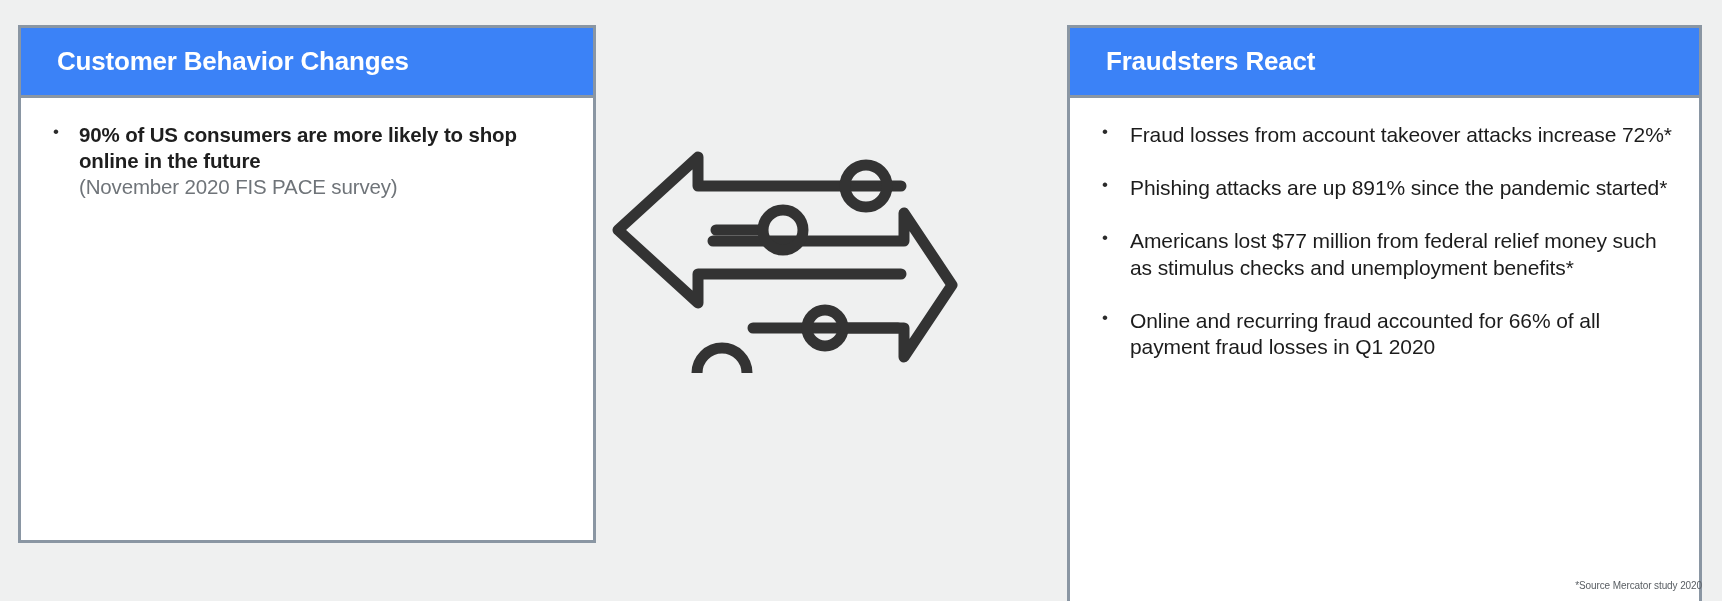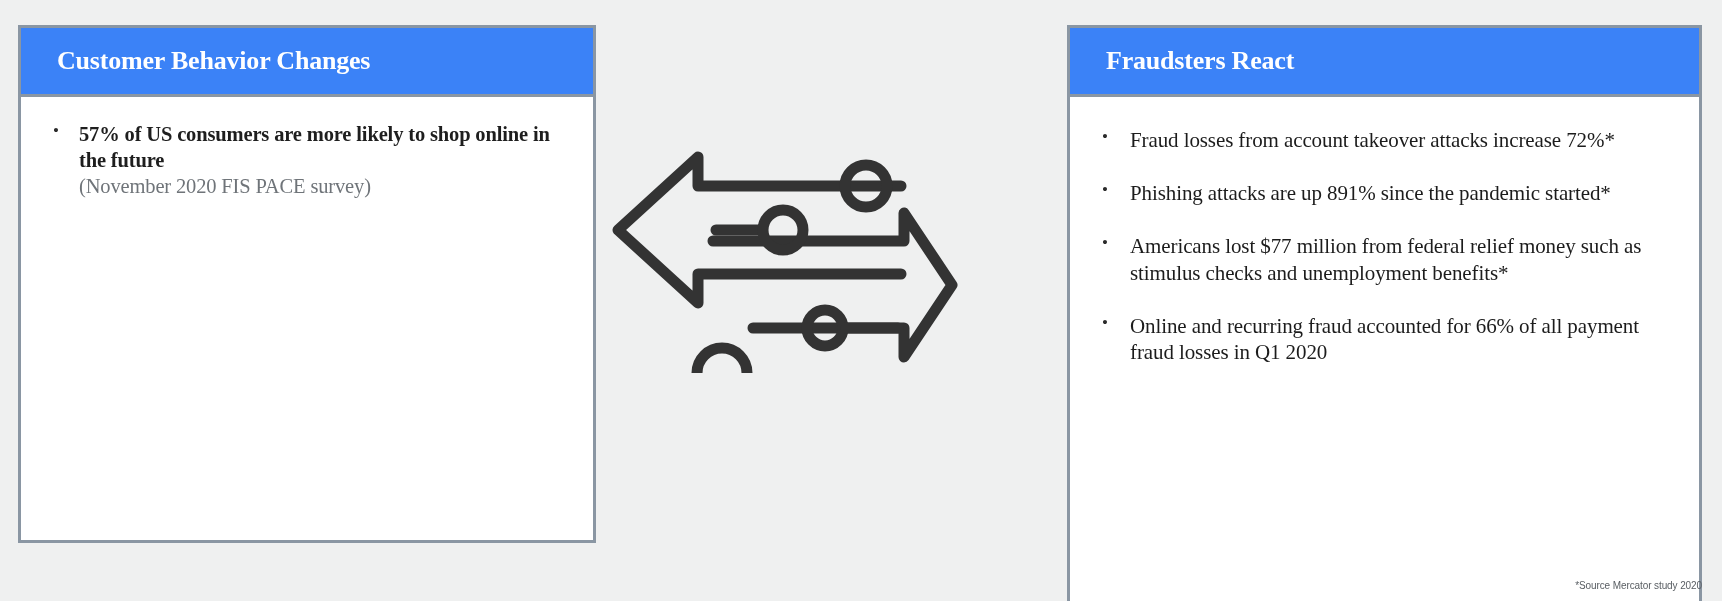--- a/index.html
+++ b/index.html
@@ -11,21 +11,20 @@
     overflow:hidden;
     -webkit-font-smoothing:antialiased;
   }
   .card {
     position:absolute;
     background:#ffffff;
     border:3px solid #8a96a3;
     box-sizing:border-box;
     display:flex;
     flex-direction:column;
-    font-family:Liberation Serif, serif;
   }
   #card-left  { left:18px;   top:25px; width:578px; height:518px; }
   #card-right { left:1067px; top:25px; width:635px; height:598px; }
 
   .card-header {
     background:#3b82f7;
     color:#ffffff;
     font-size:26px;
     font-weight:bold;
     letter-spacing:-0.2px;
@@ -70,21 +69,21 @@
   }
   #card-left .cite.block { display:block; }
 
   
   #card-right .main {
     font-size:21px;
     font-weight:normal;
     color:#1c1c1c;
     letter-spacing:-0.1px;
   }
-  #card-right ul.bullets > li { margin-bottom:26px; padding-left:34px;margin-top:6px; }
+  #card-right ul.bullets > li { margin-bottom:26px; padding-left:34px; }
   #card-right ul.bullets > li:last-child { margin-bottom:0; }
 
   
   #transfer-icon {
     position:absolute;
     left:606px; top:138px;
     width:354px; height:235px;
   }
 
   
@@ -100,21 +99,21 @@
 <body>
 
 <div class="card" id="card-left">
   <div class="card-header">Customer Behavior Changes</div>
   <div class="card-body">
     <ul class="bullets">
 
 
 
       <li>
-        <span class="main">57% of US consumers are more likely to shop online in the future</span>
+        <span class="main">90% of US consumers are more likely to shop online in the future</span>
         <span class="cite block">(November 2020 FIS PACE survey)</span>
       </li>
 
     </ul>
   </div>
 </div>
 
 <div id="transfer-icon">
   <svg viewBox="0 0 354 235" width="354" height="235" fill="none" stroke="#333333" stroke-width="11" stroke-linecap="round" stroke-linejoin="round">
 

